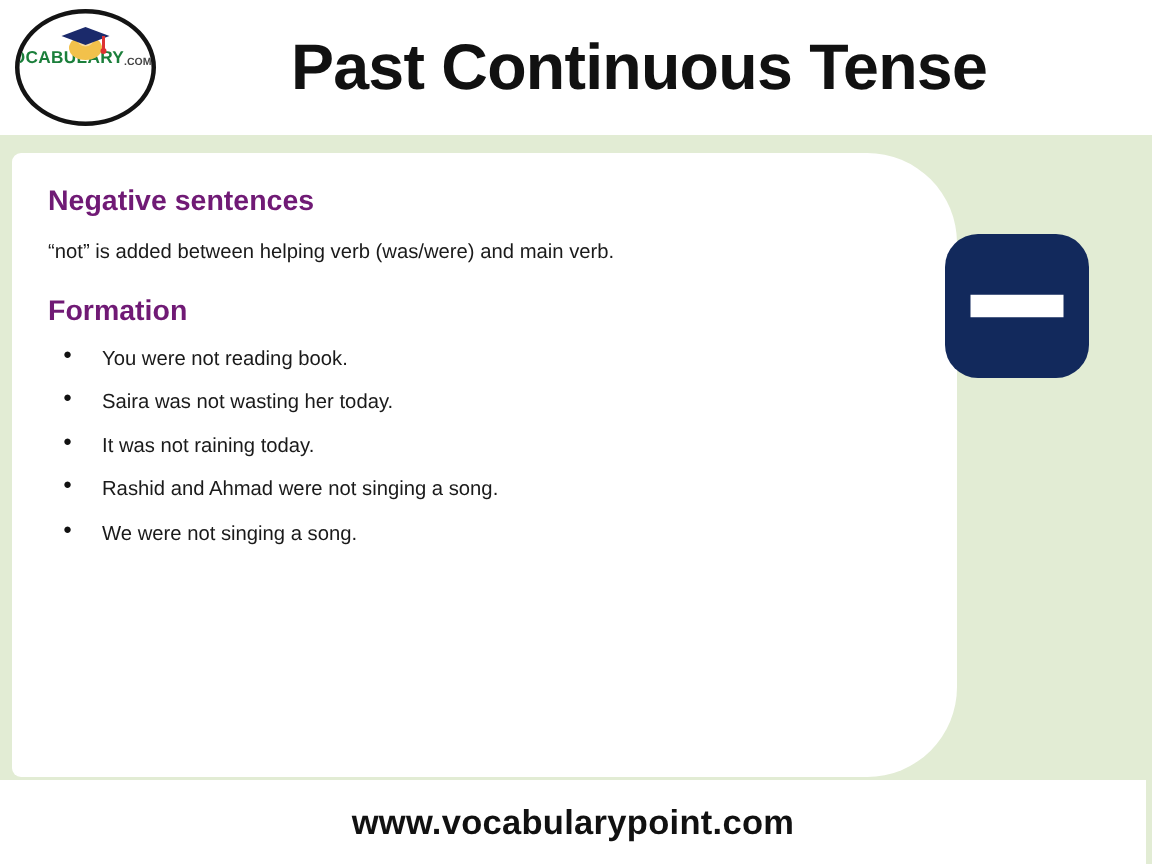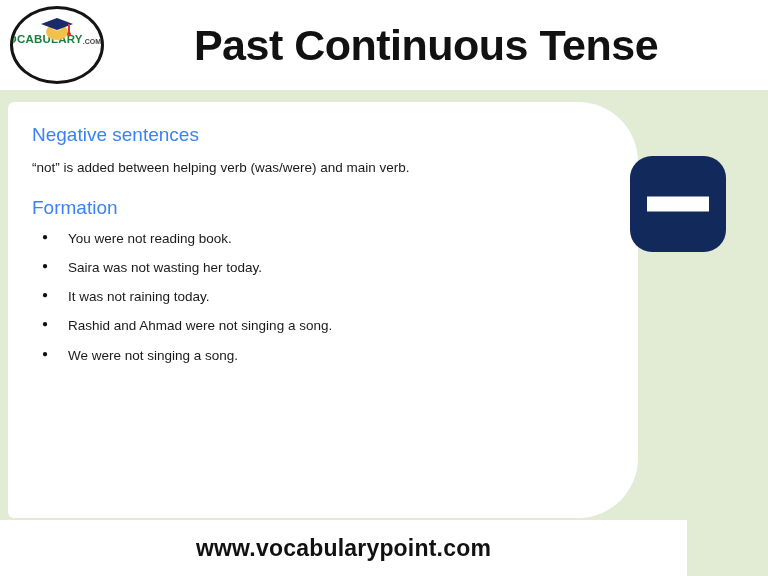--- a/index.html
+++ b/index.html
@@ -83,22 +83,22 @@
     width: 630px; height: 416px;
     background: #ffffff;
     border-top-right-radius: 60px;
     border-bottom-right-radius: 60px;
     border-top-left-radius: 6px;
     border-bottom-left-radius: 6px;
     padding: 22px 46px 18px 24px;
   }
   .h2 {
     font-size: 19px;
-    font-weight: normal;
-    color: #3b82f6;
+    font-weight: bold;
+    color: #701a75;
     margin-bottom: 12px;
   }
   .h2.second { margin-top: 18px; }
   .body-text {
     font-size: 13.5px;
     color: #1a1a1a;
     line-height: 1.55;
     margin-bottom: 4px;
   }
   .formation-text {
@@ -141,21 +141,21 @@
     left: 50%; top: 50%;
     transform: translate(-50%,-50%);
     width: 62px; height: 15px;
     background: #ffffff;
   }
 
   
   .footer {
     position: absolute;
     left: 0; bottom: 0;
-    width: 687px; height: 56px;
+    width: 764px; height: 56px;
     background: #ffffff;
     display: flex;
     align-items: center;
     justify-content: center;
     text-align: center;
   }
   .footer-text {
     font-size: 23px;
     font-weight: bold;
     color: #111;

